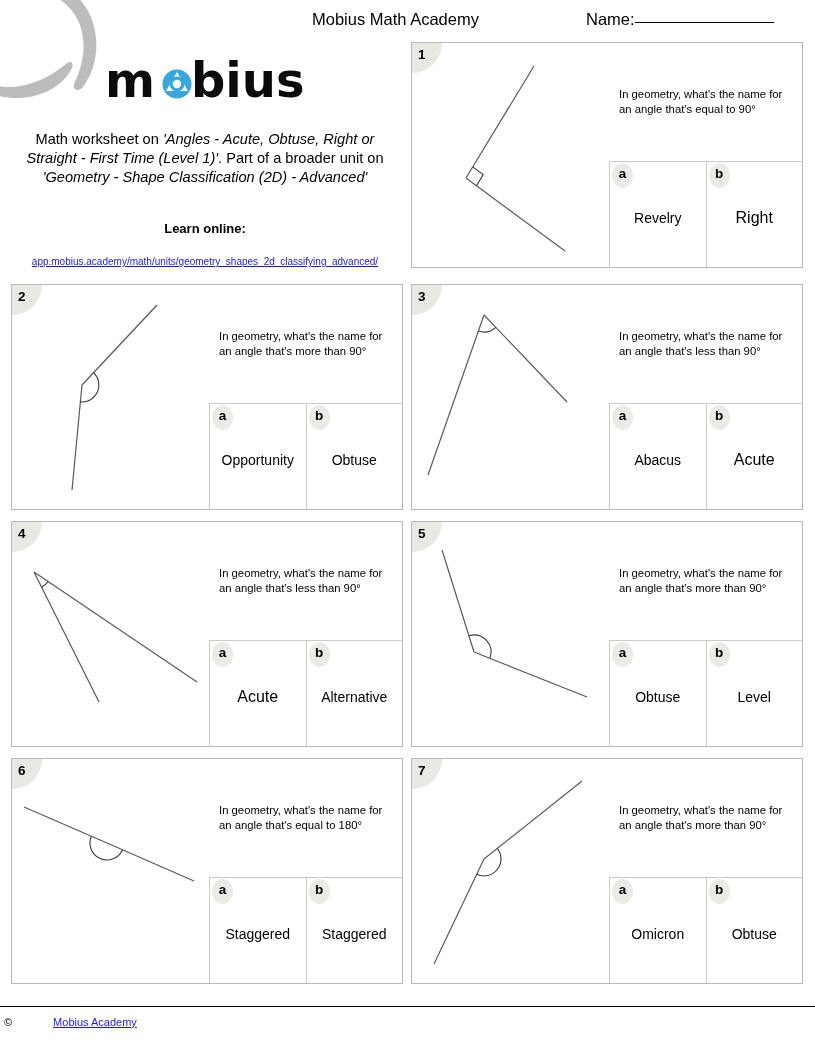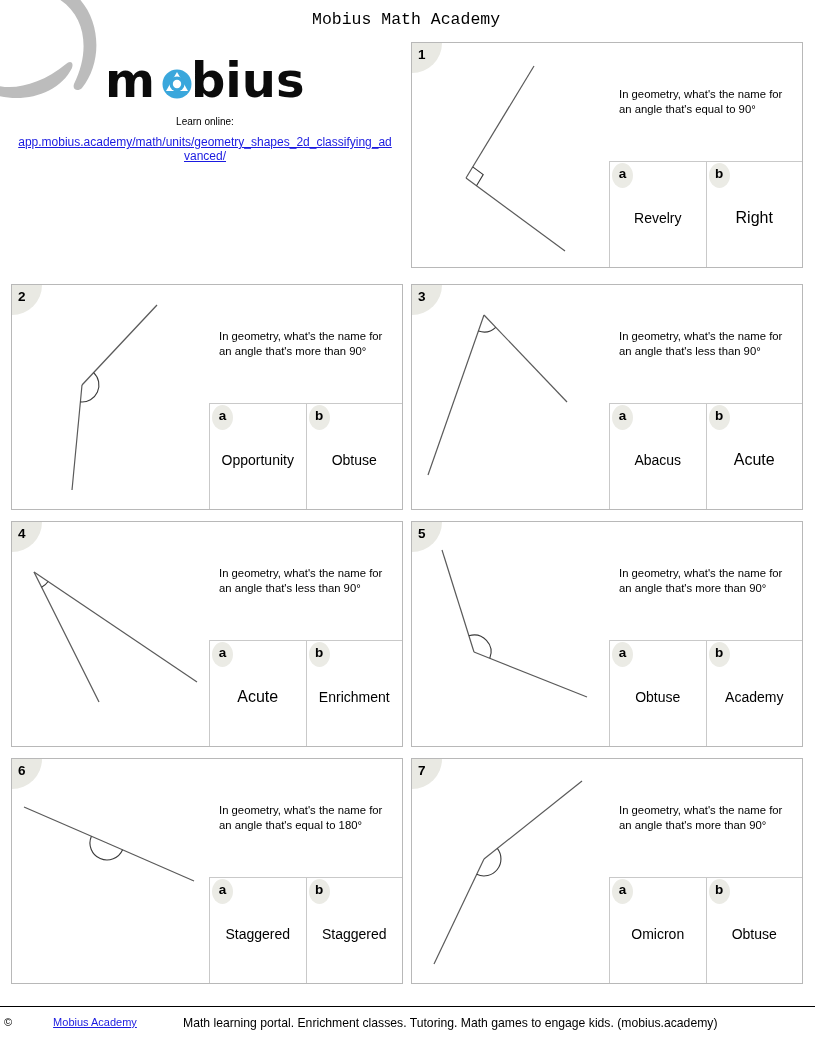--- a/index.html
+++ b/index.html
@@ -33,21 +33,20 @@
     top: 0;
     width: 815px;
     height: 36px;
   }
   .academy-title {
     position: absolute;
     left: 312px;
     top: 10px;
     font-size: 16.5px;
     white-space: nowrap;
-    font-family: Liberation Mono, monospace;
   }
   .name-block {
     position: absolute;
     left: 586px;
     top: 10px;
     font-size: 16.5px;
     white-space: nowrap;
   }
   .name-rule {
     display: inline-block;
@@ -71,27 +70,27 @@
     position: relative;
   }
   .worksheet-desc {
     margin-top: 22px;
     font-size: 14.6px;
     line-height: 19px;
     padding: 0 14px;
   }
   .worksheet-desc i { font-style: italic; }
   .learn-label {
-    margin-top: 8px;
+    margin-top: 34px;
+    font-size: 13px;
+    font-weight: bold;
+  }
+  .learn-link {
+    margin-top: 20px;
     font-size: 10px;
-    font-weight: normal;
-  }
-  .learn-link {
-    margin-top: 8px;
-    font-size: 12px;
     color: #1a1ae0;
     text-decoration: underline;
     word-break: break-all;
     padding: 0 6px;
   }
 
   
   .q-card {
     position: absolute;
     box-sizing: border-box;
@@ -209,37 +208,43 @@
 </head>
 <body>
 
 <svg class="swoosh" viewBox="0 0 120 105">
   <path d="M48,-20 C100,-6 108,56 82,88 C78,92 72,90 74,84 C92,48 86,6 44,-8 Z" fill="#bcbcbc"></path>
   <path d="M-30,52 C-28,92 22,100 66,64 C70,60 74,62 72,68 C54,104 -6,108 -32,78 Z" fill="#bcbcbc"></path>
 </svg>
 
 <div class="header">
   <div class="academy-title">Mobius Math Academy</div>
+  <div class="name-block">
+    <span>Name:</span><span class="name-rule"></span>
+  </div>
 </div>
 
 <div class="intro">
 
   <div class="logo">
     <svg viewBox="0 0 200 54" width="200" height="54">
       <text x="0" y="43" font-family="DejaVu Sans, sans-serif" font-size="48" font-weight="bold" fill="#0b0b0b">m</text>
       <g>
         <circle cx="72" cy="30" r="14.5" fill="#3aa7dc"></circle>
         <path d="M72,18 L83,37 L61,37 Z" fill="#ffffff"></path>
         <circle cx="72" cy="30" r="7.5" fill="#3aa7dc"></circle>
         <circle cx="72" cy="30" r="4.2" fill="#ffffff"></circle>
       </g>
       <text x="86" y="43" font-family="DejaVu Sans, sans-serif" font-size="48" font-weight="bold" fill="#0b0b0b">bius</text>
     </svg>
   </div>
 
+  <div class="worksheet-desc">
+    <span>Math worksheet on </span><i>'Angles - Acute, Obtuse, Right or Straight - First Time (Level 1)'</i><span>. Part of a broader unit on </span><i>'Geometry - Shape Classification (2D) - Advanced'</i>
+  </div>
 
   <div class="learn-label">Learn online:</div>
   <div class="learn-link">app.mobius.academy/math/units/geometry_shapes_2d_classifying_advanced/</div>
 </div>
 
 <div id="questions-root">
     <div class="q-card" style="left: 411px; top: 42px; width: 392px; height: 226px;">
     <div class="q-badge">1</div>
     <div class="q-figure"><svg viewBox="0 0 197 226" width="197" height="226" preserveAspectRatio="xMidYMid meet">
     <line x1="54" y1="135" x2="122" y2="23" stroke="#5a5a5a" stroke-width="1.2"></line>
@@ -304,40 +309,40 @@
     <path d="M36.1,59.5 A17,17 0 0 1 29.6,65.2" fill="none" stroke="#3a3a3a" stroke-width="1.1"></path>
   </svg></div>
     <div class="q-prompt">In geometry, what's the name for an angle that's less than 90°</div>
     <div class="q-options">
       <div class="q-opt">
         <span class="opt-badge">a</span>
         <span class="opt-text sz-l">Acute</span>
       </div>
       <div class="q-opt">
         <span class="opt-badge">b</span>
-        <span class="opt-text sz-m">Enrichment</span>
+        <span class="opt-text sz-m">Alternative</span>
       </div>
       </div>
     </div>
     <div class="q-card" style="left: 411px; top: 521px; width: 392px; height: 226px;">
     <div class="q-badge">5</div>
     <div class="q-figure"><svg viewBox="0 0 197 226" width="197" height="226" preserveAspectRatio="xMidYMid meet">
     <line x1="62" y1="130" x2="30" y2="28" stroke="#5a5a5a" stroke-width="1.2"></line>
     <line x1="62" y1="130" x2="175" y2="175" stroke="#5a5a5a" stroke-width="1.2"></line>
     <path d="M56.9,113.8 A17,17 0 0 1 77.8,136.3" fill="none" stroke="#3a3a3a" stroke-width="1.1"></path>
   </svg></div>
     <div class="q-prompt">In geometry, what's the name for an angle that's more than 90°</div>
     <div class="q-options">
       <div class="q-opt">
         <span class="opt-badge">a</span>
         <span class="opt-text sz-m">Obtuse</span>
       </div>
       <div class="q-opt">
         <span class="opt-badge">b</span>
-        <span class="opt-text sz-m">Academy</span>
+        <span class="opt-text sz-m">Level</span>
       </div>
       </div>
     </div>
     <div class="q-card" style="left: 11px; top: 758px; width: 392px; height: 226px;">
     <div class="q-badge">6</div>
     <div class="q-figure"><svg viewBox="0 0 197 226" width="197" height="226" preserveAspectRatio="xMidYMid meet">
     <line x1="95" y1="84" x2="12" y2="48" stroke="#5a5a5a" stroke-width="1.2"></line>
     <line x1="95" y1="84" x2="182" y2="122" stroke="#5a5a5a" stroke-width="1.2"></line>
     <path d="M79.4,77.2 A17,17 0 0 0 110.6,90.8" fill="none" stroke="#3a3a3a" stroke-width="1.1"></path>
   </svg></div>
@@ -369,14 +374,13 @@
       <div class="q-opt">
         <span class="opt-badge">b</span>
         <span class="opt-text sz-m">Obtuse</span>
       </div>
       </div>
     </div>
   </div>
 
 <div class="footer">
   <div class="footer-copy"><span>©</span><a href="#">Mobius Academy</a></div>
-  <div class="footer-tag">Math learning portal. Enrichment classes. Tutoring. Math games to engage kids. (mobius.academy)</div>
 </div>
 
 </body></html>

